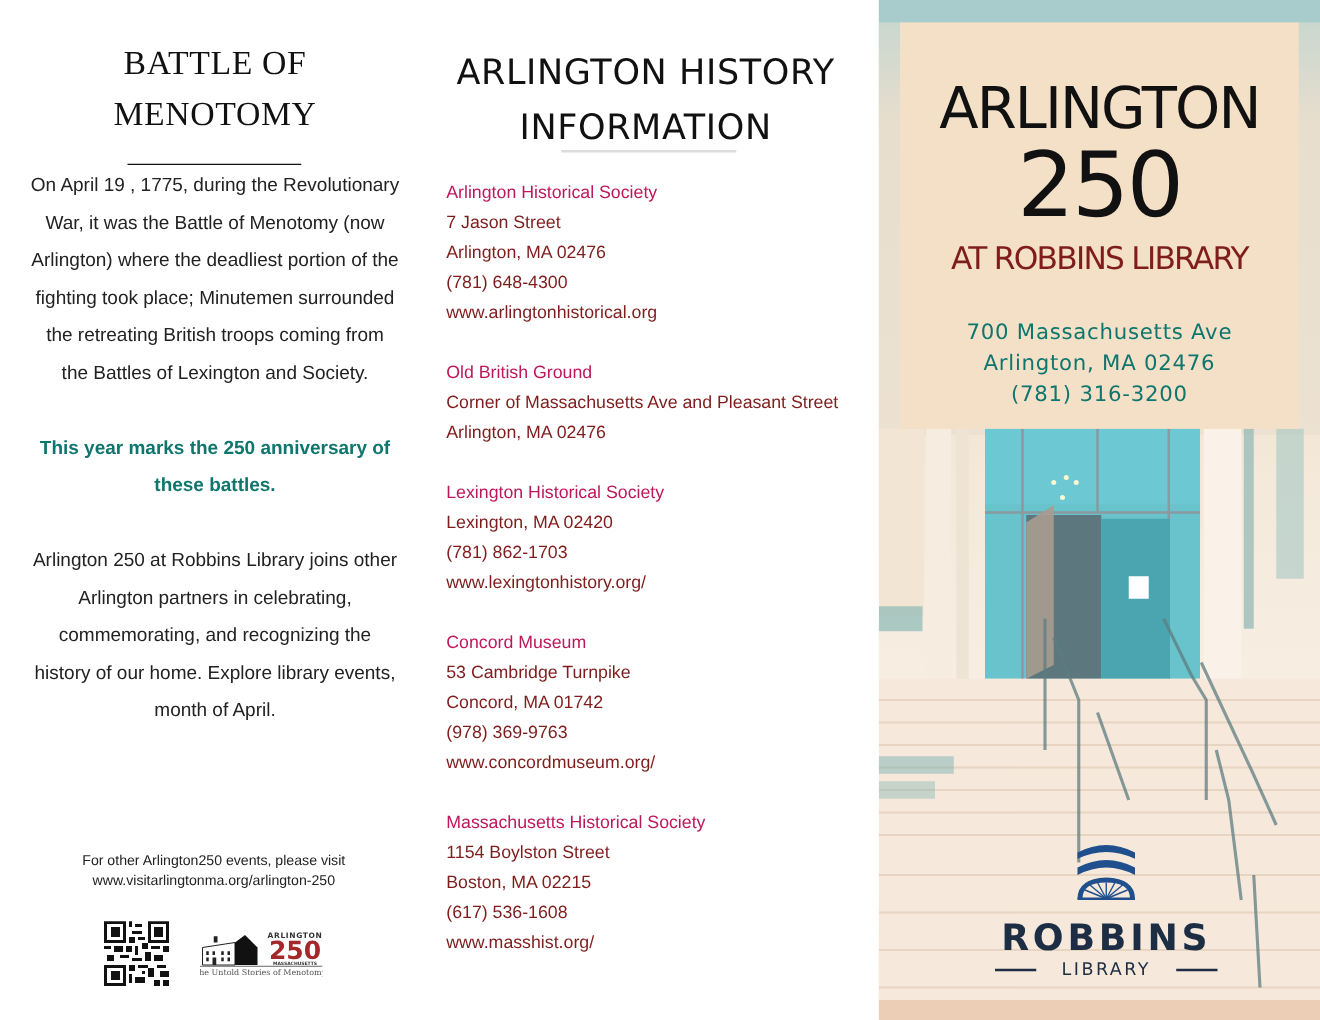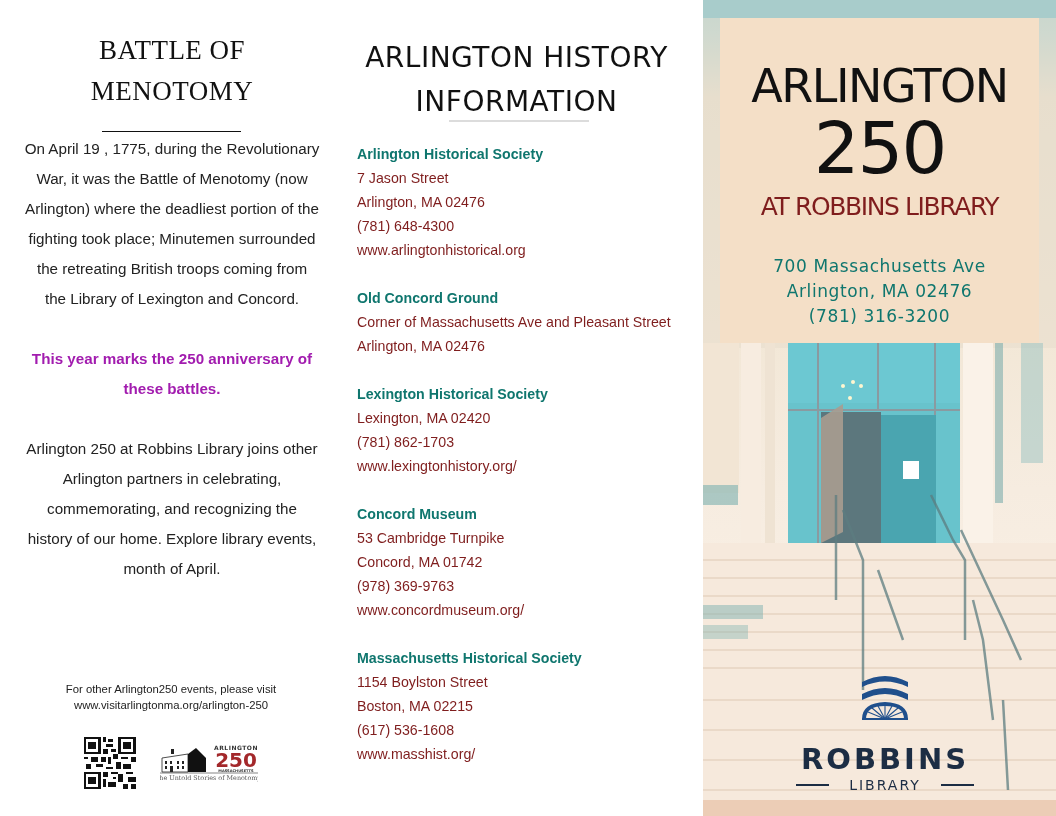--- a/index.html
+++ b/index.html
@@ -12,70 +12,70 @@
     
     #left { left: 0; width: 344px; text-align: center; }
     .heading {
       font-family: "DejaVu Sans", sans-serif; font-weight: 400;
       letter-spacing: 0.5px; color: #111; margin: 0;
     }
     #left .heading { position: absolute; top: 30px; left: 0; width: 344px; font-size: 27px; line-height: 41px; font-family: Liberation Serif, serif; }
     #left .rule { position: absolute; top: 131px; left: 102px; width: 139px; height: 1px; background: #111; }
     #left .body { position: absolute; top: 134px; left: 14px; width: 316px; font-size: 15.2px; line-height: 30px; color: #222; }
     #left .body p { margin: 0; }
-    #left .body .bold { font-weight: 700; color: #a21caf; }
+    #left .body .bold { font-weight: 700; color: #0f766e; }
     #left .body .gap { height: 30px; }
     #left .visit { position: absolute; top: 681px; left: 20px; width: 302px; font-size: 11.3px; line-height: 16px; color: #222; }
     .qr { position: absolute; top: 737px; left: 83px; width: 53px; height: 52px; }
     .a250 { position: absolute; top: 743px; left: 160px; width: 98px; height: 40px; }
     
     #middle { left: 344px; width: 359px; }
     #middle .heading { position: absolute; top: 12px; left: 0; width: 345px; text-align: center; font-size: 28px; line-height: 44px; margin-top: 24px; }
     #middle .rule { position: absolute; top: 120px; left: 105px; width: 140px; height: 2px; background: #dcdcdc; }
     .orgs { position: absolute; top: 142px; left: 13px; width: 340px; }
     .org { margin-bottom: 24px; }
     .org div { font-size: 14.2px; line-height: 24px; color: #7f1d1d; white-space: nowrap; }
-    .org .name { font-weight: 700; color: #0f766e; }
+    .org .name { font-weight: 400; color: #be185d; }
     
     #right {
       left: 703px; width: 353px;
       background: linear-gradient(180deg, #a9cfcf 0%, #b8d6d2 4%, #e9e1cf 12%, #f2e7d6 40%, #f6ece0 60%, #fbf1e6 85%, #f1d9c6 100%);
       overflow: hidden;
     }
     .photo-layer { position: absolute; }
     .beige {
       position: absolute; top: 18px; left: 17px; width: 319px; height: 325px;
       background: #f4dfc7; text-align: center;
     }
     .beige .t1 { position: absolute; top: 40px; left: 0; width: 319px; font-family: "DejaVu Sans", sans-serif; font-size: 46px; letter-spacing: -1.5px; line-height: 56px; color: #111; }
     .beige .t2 { position: absolute; top: 88px; left: 0; width: 319px; font-family: "DejaVu Sans", sans-serif; font-size: 72px; letter-spacing: -2px; line-height: 84px; color: #111; }
     .beige .t3 { position: absolute; top: 172px; left: 0; width: 319px; font-family: "DejaVu Sans", sans-serif; font-size: 25px; letter-spacing: -1.4px; line-height: 34px; color: #7f1d1d; }
     .beige .addr { position: absolute; top: 236px; left: 0; width: 319px; font-family: "DejaVu Sans", sans-serif; font-size: 17px; letter-spacing: 0.6px; line-height: 25px; color: #0f766e; }
     .logo { position: absolute; top: 672px; left: 82px; width: 200px; text-align: center; }
-    .logo .name { font-family: "DejaVu Sans", sans-serif; font-weight: 700; font-size: 29px; letter-spacing: 3px; color: #1c2d44; margin-top: 16px; line-height: 34px; }
+    .logo .name { font-family: "DejaVu Sans", sans-serif; font-weight: 700; font-size: 29px; letter-spacing: 3px; color: #1c2d44; margin-top: 6px; line-height: 34px; }
     .logo .sub { display: flex; align-items: center; justify-content: center; gap: 20px; font-family: "DejaVu Sans", sans-serif; font-size: 14px; letter-spacing: 2px; color: #1c2d44; line-height: 18px; }
     .logo .sub .dash { width: 33px; height: 2px; background: #1c2d44; display: inline-block; }
   </style>
 </head>
 <body>
 
 <section id="left" class="panel">
   <h1 class="heading">
     <span>BATTLE OF</span><br>
     <span>MENOTOMY</span>
   </h1>
   <div class="rule"></div>
 
   <div class="body">
     <p>On April 19 , 1775, during the Revolutionary</p>
     <p>War,  it was the Battle of Menotomy (now</p>
     <p>Arlington) where the deadliest portion of the</p>
     <p>fighting took place; Minutemen surrounded</p>
     <p>the retreating British troops coming from</p>
-    <p>the Library of Lexington and Concord.</p>
+    <p>the Battles of Lexington and Society.</p>
     <div class="gap"></div>
     <p class="bold">This year marks the 250 anniversary of</p>
     <p class="bold">these battles.</p>
     <div class="gap"></div>
     <p>Arlington 250 at Robbins Library joins other</p>
     <p>Arlington partners in celebrating,</p>
     <p>commemorating, and recognizing the</p>
     <p>history of our home. Explore library events,</p>
     <p>month of April.</p>
   </div>
@@ -158,21 +158,21 @@
 
   <div class="orgs">
     <div class="org">
       <div class="name">Arlington Historical Society</div>
       <div>7 Jason Street</div>
       <div>Arlington, MA 02476</div>
       <div>(781) 648-4300</div>
       <div>www.arlingtonhistorical.org</div>
     </div>
     <div class="org">
-      <div class="name">Old Concord Ground</div>
+      <div class="name">Old British Ground</div>
       <div>Corner of Massachusetts Ave and Pleasant Street</div>
       <div>Arlington, MA 02476</div>
     </div>
     <div class="org">
       <div class="name">Lexington Historical Society</div>
       <div>Lexington, MA 02420</div>
       <div>(781) 862-1703</div>
       <div>www.lexingtonhistory.org/</div>
     </div>
     <div class="org">

